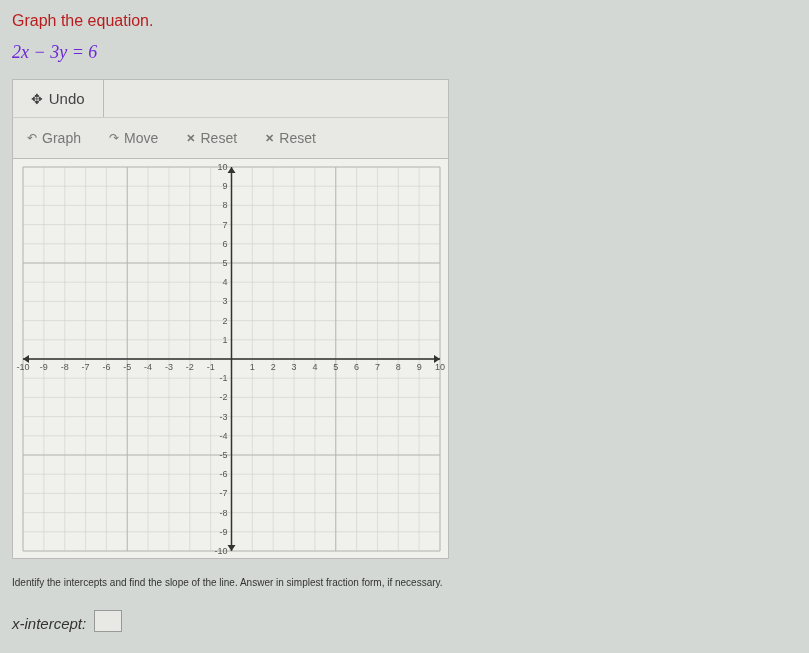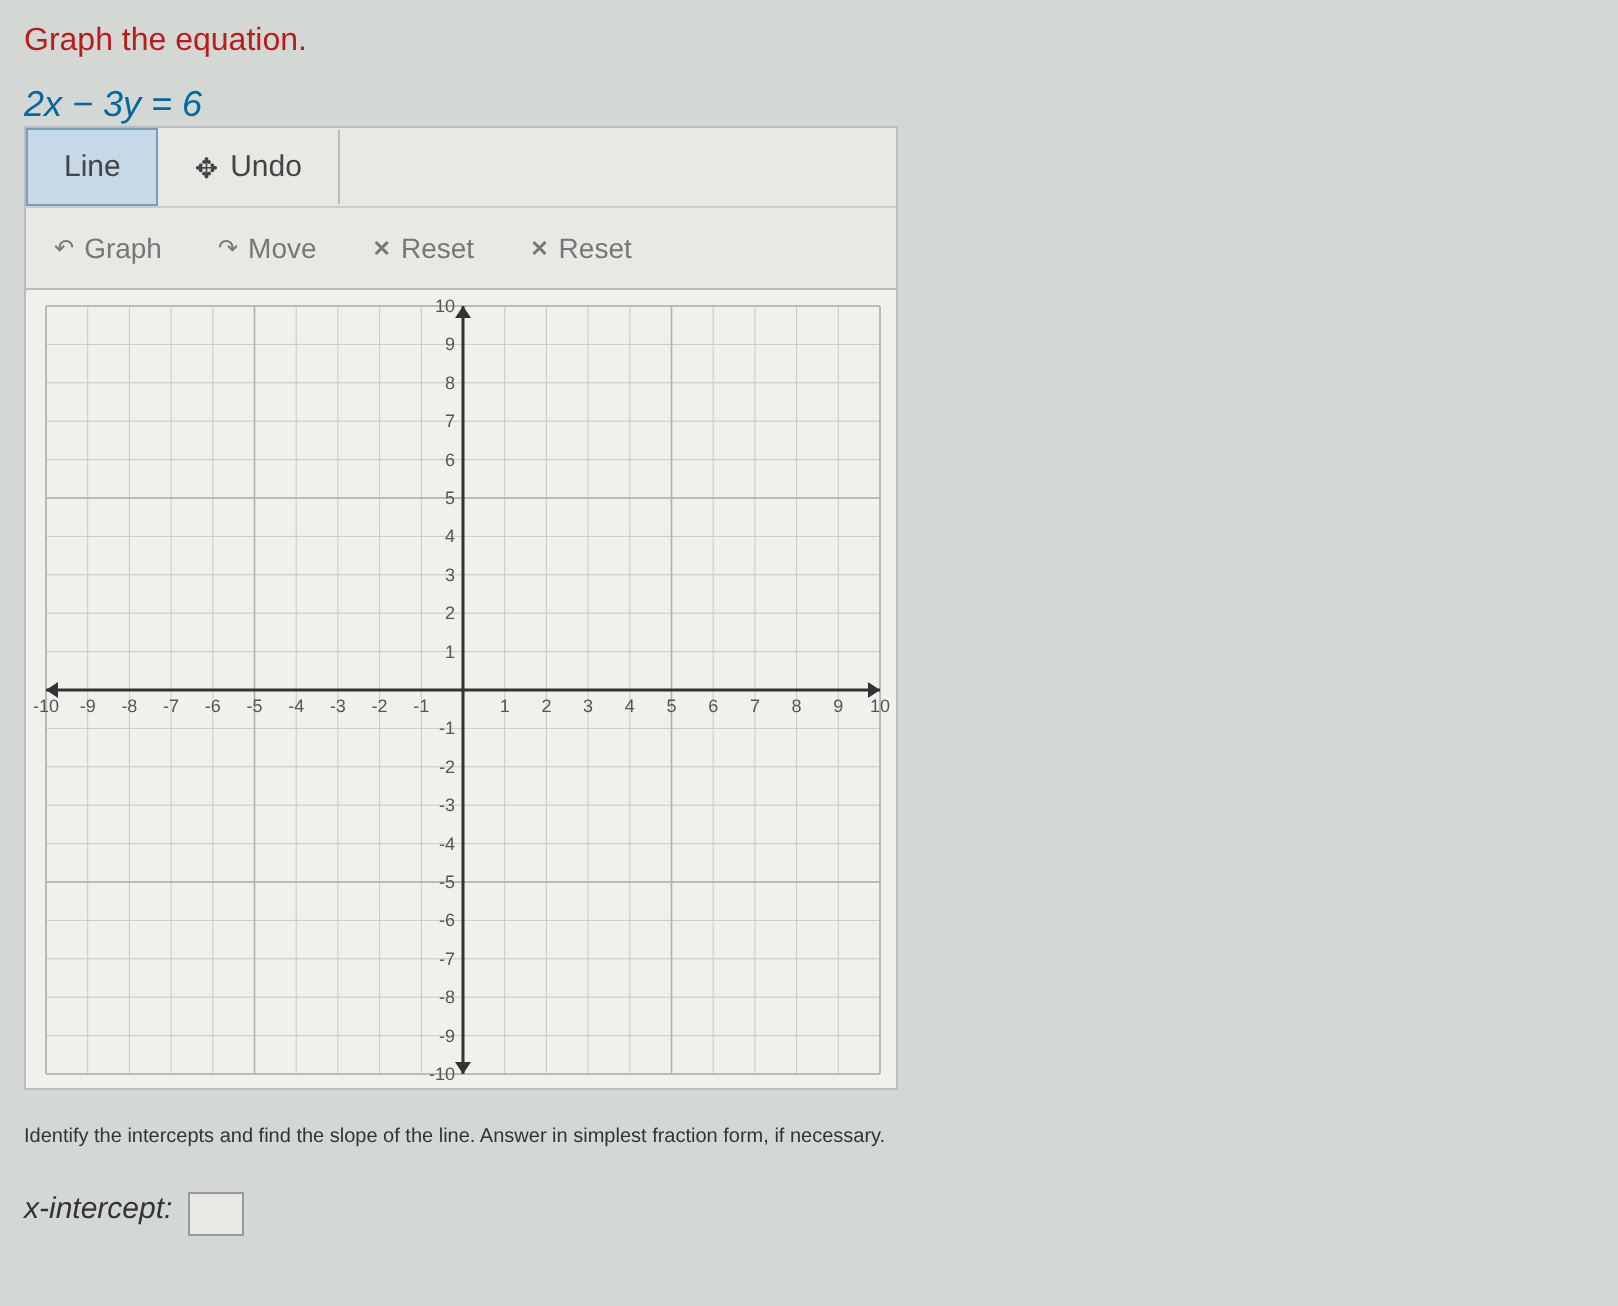--- a/index.html
+++ b/index.html
@@ -14,22 +14,24 @@
       width: 809px;
       height: 653px;
     }
     .question-title {
       font-size: 16px;
       color: #b91c1c;
       margin-bottom: 12px;
     }
     .equation {
       font-size: 18px;
-      color: #0369a1;
+      color: #6d28d9;
       font-style: italic;
+      margin-bottom: 16px;
+      font-family: Liberation Serif, serif;
     }
     .toolbar-row {
       display: flex;
       align-items: center;
       background: #e8e8e4;
       border-top: 1px solid #bbb;
       border-left: 1px solid #bbb;
       border-right: 1px solid #bbb;
       width: 437px;
     }
@@ -82,21 +84,21 @@
       display: block;
     }
     .instruction-text {
       font-size: 10px;
       color: #333;
       margin-top: 18px;
       margin-bottom: 22px;
     }
     .answer-row {
       display: flex;
-      align-items: flex-start;
+      align-items: flex-end;
       gap: 8px;
       font-size: 15px;
       color: #333;
       font-style: italic;
     }
     .answer-input {
       width: 28px;
       height: 22px;
       border: 1px solid #999;
       background: #e8e8e4;
@@ -114,23 +116,20 @@
       font-weight: bold;
     }
   </style>
 </head>
 <body>
 
 <div class="question-title">Graph the equation.</div>
 <div class="equation">2x − 3y = 6</div>
 
 <div class="toolbar-row">
-  <button class="tool-button selected">
-    <span>Line</span>
-  </button>
   <button class="tool-button">
     <span class="move-icon">✥</span>
     <span>Undo</span>
   </button>
 </div>
 
 <div class="action-row">
   <button class="action-button">
     <span class="undo-icon">↶</span>
     <span>Graph</span>

